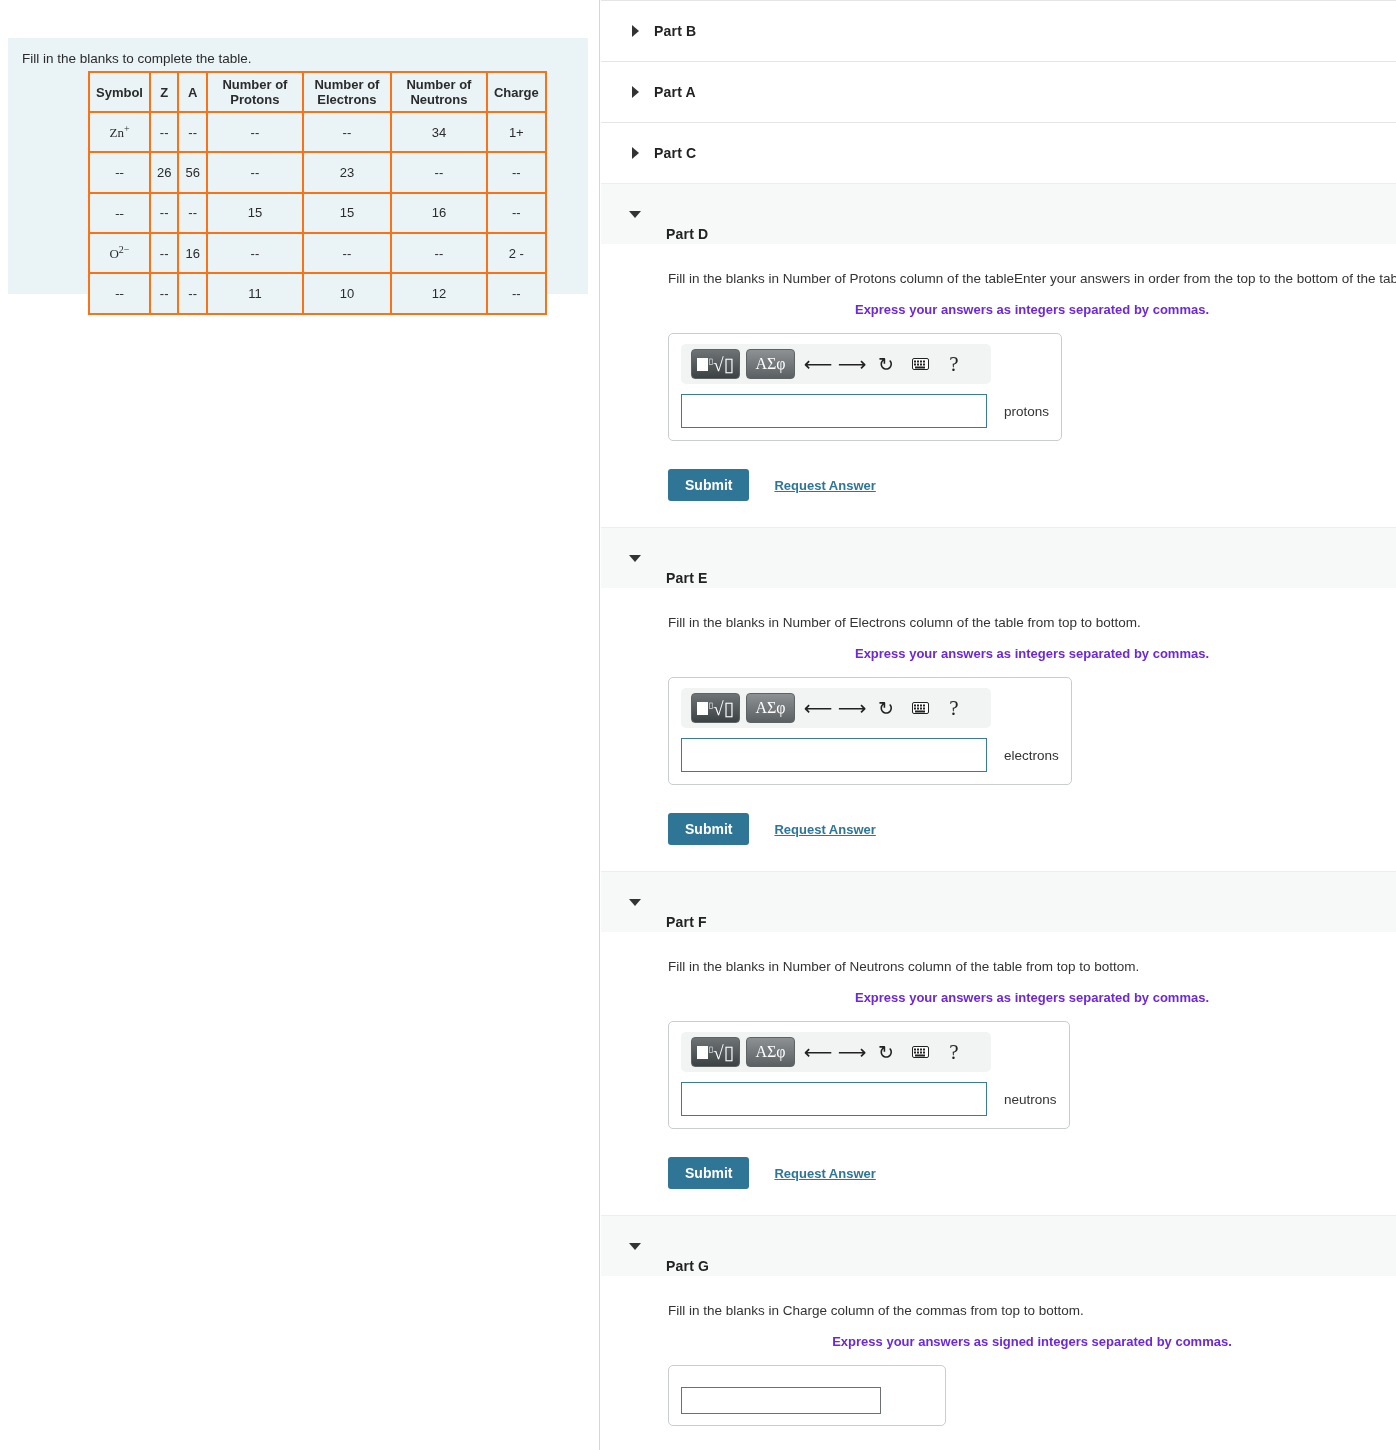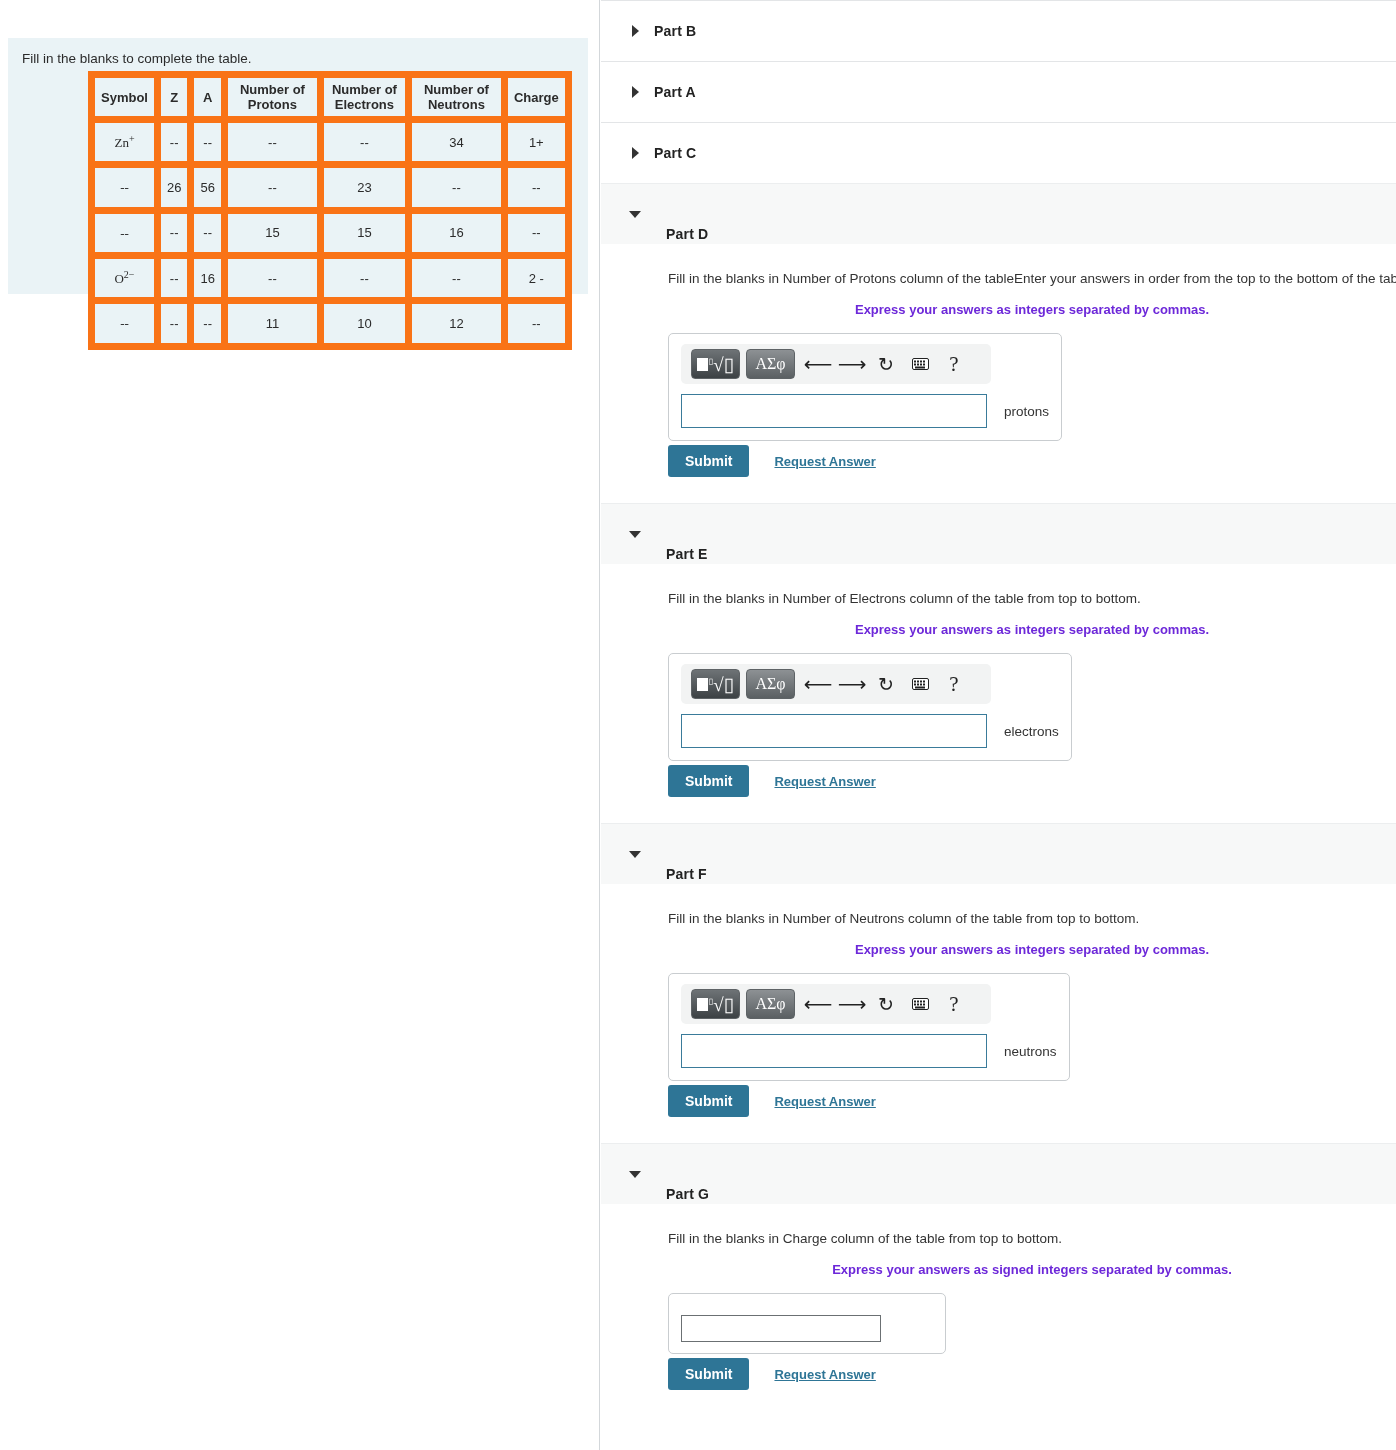--- a/index.html
+++ b/index.html
@@ -43,21 +43,21 @@
     white-space: nowrap;
   }
   table.nuclide {
     position: absolute;
     left: 80px;
     top: 33px;
     border-collapse: collapse;
     background: #eaf3f6;
   }
   table.nuclide th, table.nuclide td {
-    border: 7px solid #f97316;
+    border: 2px solid #f97316;
     font-size: 13px;
     color: #2b2b2b;
     padding: 0;
   }
   table.nuclide th {
     font-weight: bold;
     text-align: center;
     vertical-align: middle;
     line-height: 15px;
     padding: 4px 6px;
@@ -261,21 +261,21 @@
     border: 1px solid #6b7073;
     background: #fff;
     outline: none;
     font-size: 13px;
     padding: 0 5px;
     font-family: "Liberation Sans", sans-serif;
   }
   .plain-pad { width: 252px; }
 
   .actions {
-    margin-top: 4px;
+    margin-top: 28px;
     display: flex;
     align-items: center;
   }
   .btn-submit {
     background: #2e7596;
     color: #fff;
     border: none;
     border-radius: 3px;
     font-size: 14px;
     font-weight: bold;
@@ -554,21 +554,21 @@
     </div>
 
     <div class="part-block">
       <div class="part-header-band">
         <div class="part-row-inner">
           <span class="caret down"></span>
           <span class="part-label">Part G</span>
         </div>
       </div>
       <div class="part-body">
-        <div class="prompt">Fill in the blanks in Charge column of the table from top to bottom.</div>
+        <div class="prompt">Fill in the blanks in Charge column of the commas from top to bottom.</div>
         <div class="instruction">Express your answers as signed integers separated by commas.</div>
         <div class="answer-box plain">
           <div class="answer-row plain-pad">
             <input class="plain-input" type="text" value="" style="">
           </div>
         </div>
         <div class="actions">
           <button class="btn-submit">Submit</button>
           <a class="link-request">Request Answer</a>
         </div>

